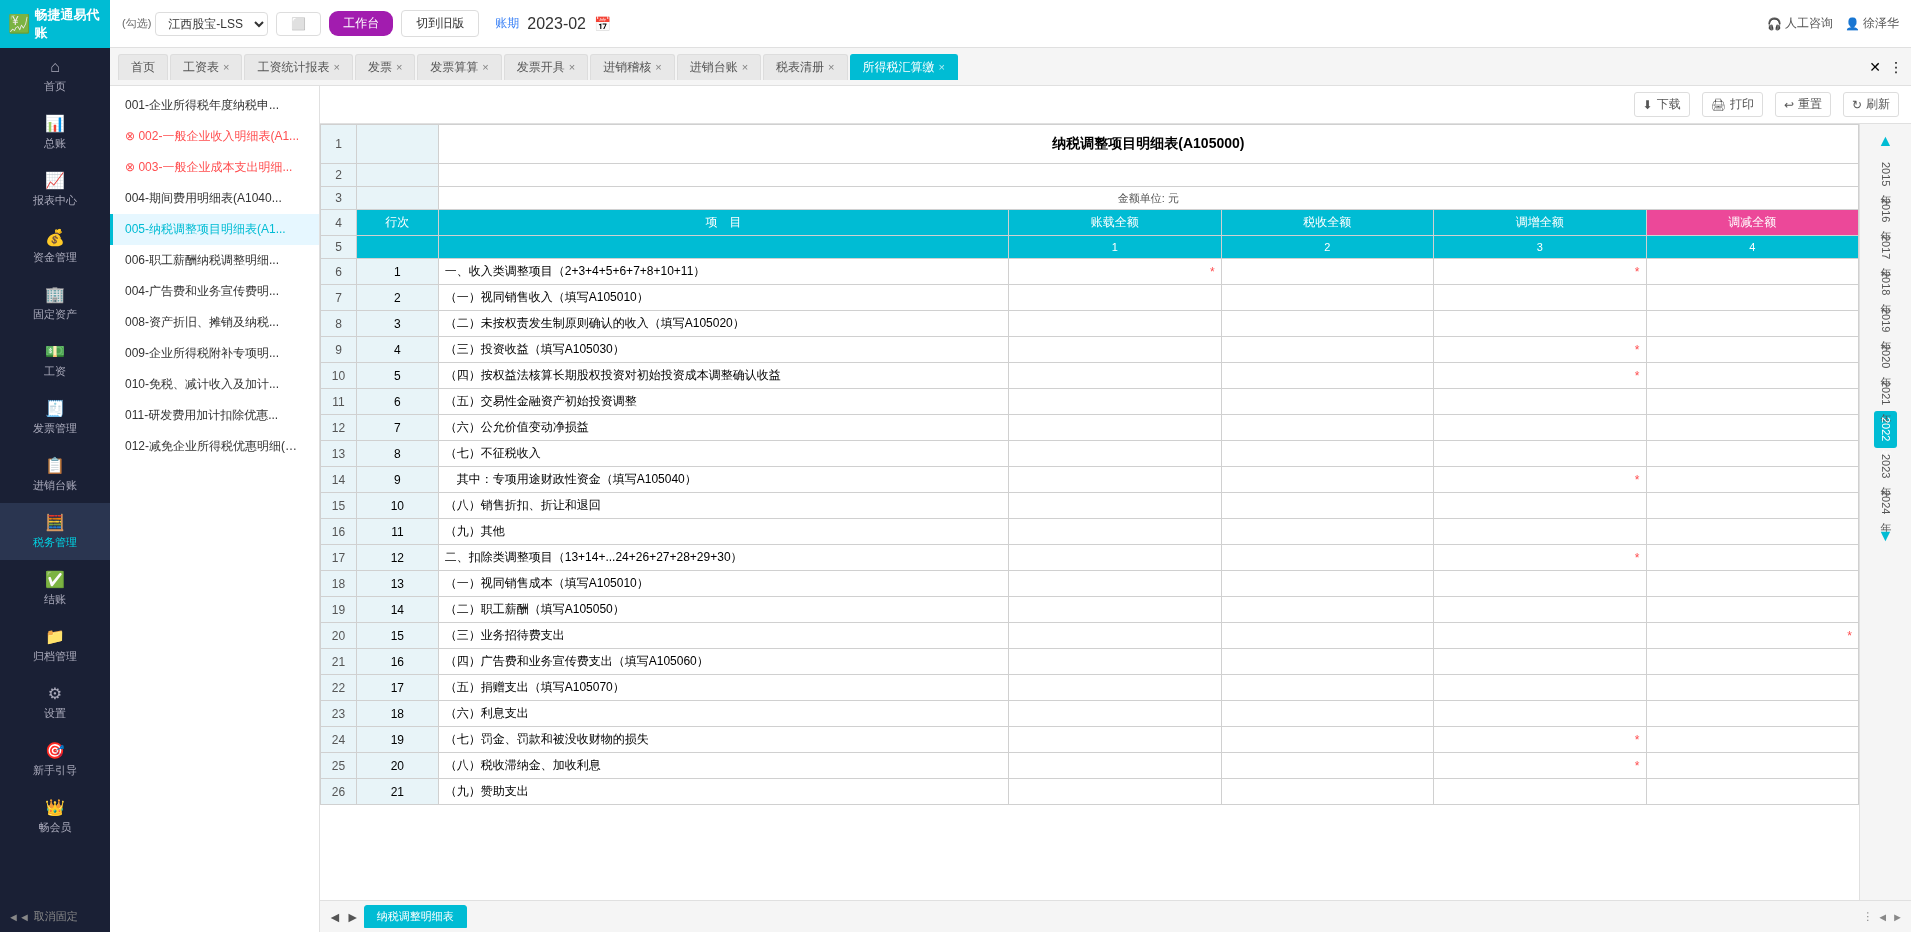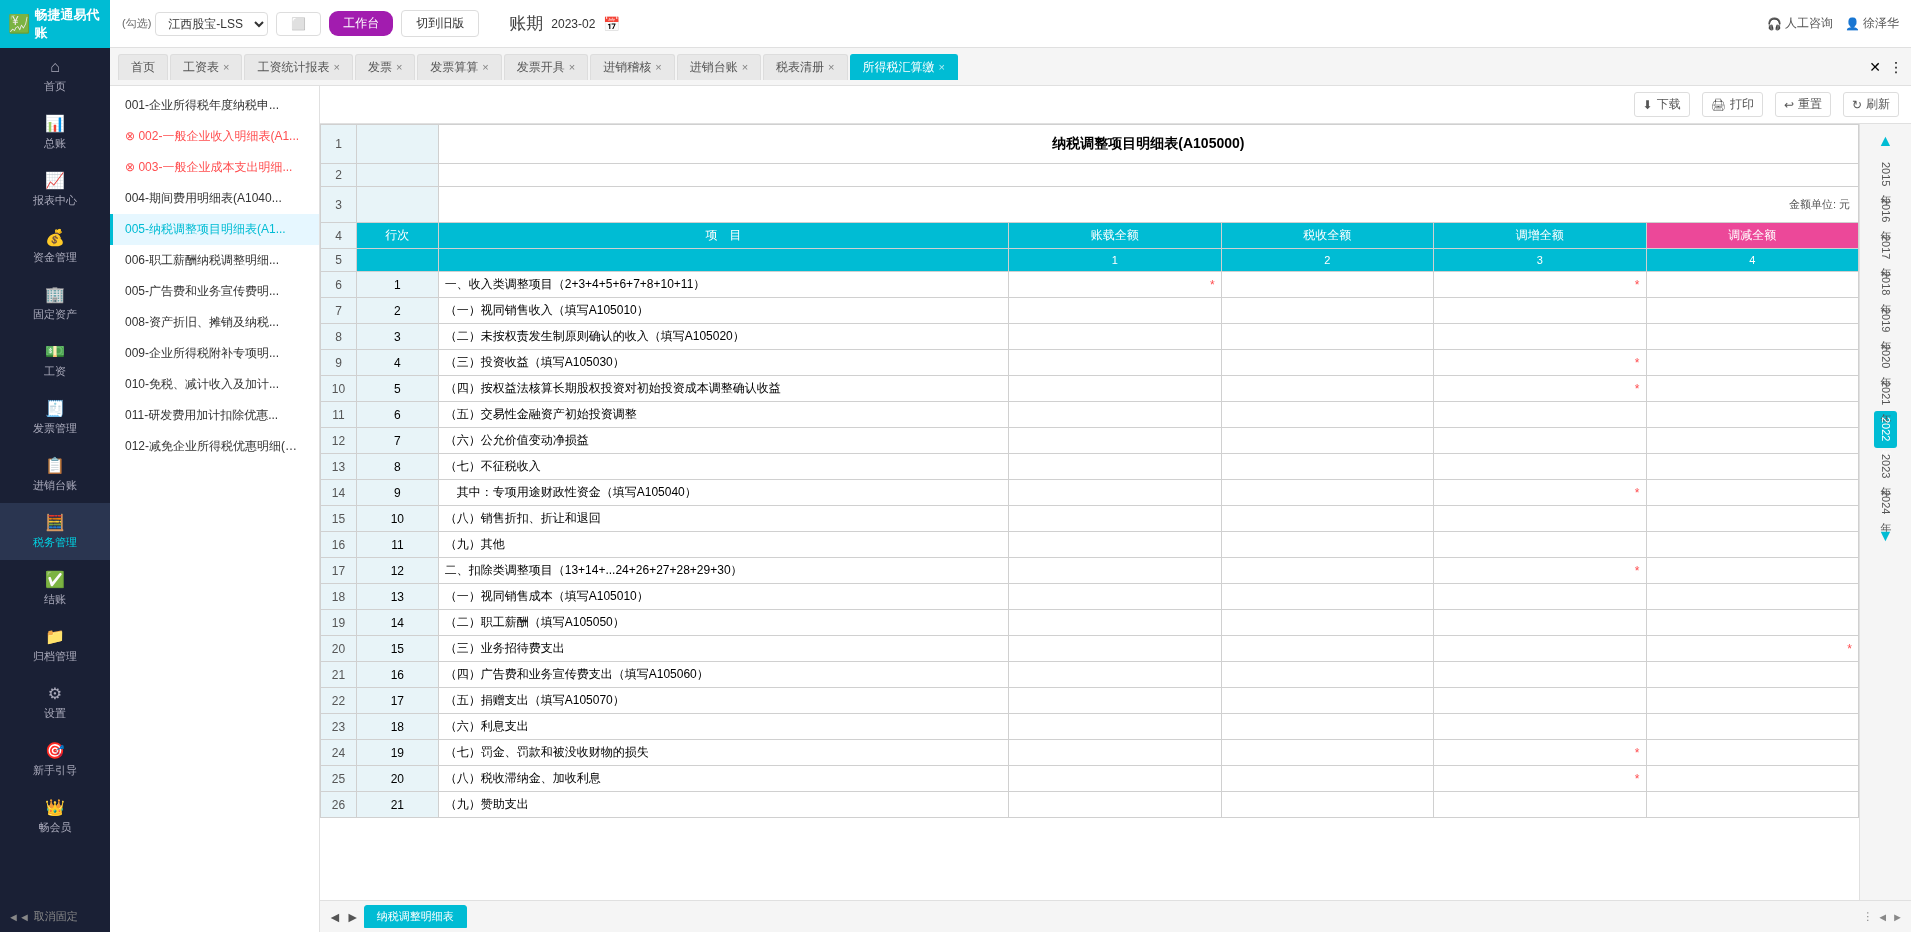--- a/index.html
+++ b/index.html
@@ -148,22 +148,22 @@
   <div class="topbar">
     <div class="topbar-company">
       <span style="font-size:11px;color:#666;">(勾选)</span>
       <select class="company-select">
         <option>江西股宝-LSS</option>
       </select>
     </div>
     <button class="topbar-btn" style="border:1px solid #ddd;background:#fff;color:#333;">⬜</button>
     <button class="topbar-btn btn-workbench">工作台</button>
     <button class="topbar-btn btn-old">切到旧版</button>
-    <span style="font-size:17px;color:#404040;margin-left:22px;">账期</span>
-    <span style="font-size:12px;color:#333;text-align:right;">2023-02</span>
+    <span style="font-size:12px;color:#3b82f6;margin-left:8px;">账期</span>
+    <span style="font-size:16px;color:#333;text-align:right;">2023-02</span>
     <span style="font-size:14px;color:#00bcd4;cursor:pointer;">📅</span>
     <div class="topbar-right">
       <span style="cursor:pointer;display:flex;align-items:center;gap:3px;">
         <span>🎧</span>
         <span>人工咨询</span>
       </span>
       <span style="cursor:pointer;display:flex;align-items:center;gap:3px;">
         <span>👤</span>
         <span>徐泽华</span>
       </span>
@@ -192,21 +192,21 @@
   <div class="content">
 
     <div class="left-panel">
       <div id="form-list-container">
           <div class="form-list-item">001-企业所得税年度纳税申...</div>
           <div class="form-list-item error">002-一般企业收入明细表(A1...</div>
           <div class="form-list-item error">003-一般企业成本支出明细...</div>
           <div class="form-list-item">004-期间费用明细表(A1040...</div>
           <div class="form-list-item active">005-纳税调整项目明细表(A1...</div>
           <div class="form-list-item">006-职工薪酬纳税调整明细...</div>
-          <div class="form-list-item">005-广告费和业务宣传费明...</div>
+          <div class="form-list-item">004-广告费和业务宣传费明...</div>
           <div class="form-list-item">008-资产折旧、摊销及纳税...</div>
           <div class="form-list-item">009-企业所得税附补专项明...</div>
           <div class="form-list-item">010-免税、减计收入及加计...</div>
           <div class="form-list-item">011-研发费用加计扣除优惠...</div>
           <div class="form-list-item">012-减免企业所得税优惠明细(…</div>
         </div>
     </div>
 
     <div class="right-panel">
 
@@ -241,21 +241,21 @@
                 <td class="col-b" colspan="5" style="text-align:center;font-weight:bold;font-size:14px;padding:10px;">纳税调整项目明细表(A105000)</td>
               </tr>
               <tr>
                 <td class="row-num">2</td>
                 <td class="col-a"></td>
                 <td colspan="5"></td>
               </tr>
               <tr>
                 <td class="row-num">3</td>
                 <td class="col-a"></td>
-                <td colspan="5" style="text-align:right;font-size:11px;color:#555;padding:10px 8px;">金额单位: 元</td>
+                <td colspan="5" style="text-align:center;font-size:11px;color:#555;padding:3px 8px;">金额单位: 元</td>
               </tr>
               <tr style="background:#00bcd4;color:#fff;">
                 <td class="row-num" style="background:#e8f4f8;color:#555;">4</td>
                 <td class="col-a header-row" style="background:#00bcd4;color:#fff;">行次</td>
                 <td class="col-b header-row" style="background:#00bcd4;color:#fff;">项　目</td>
                 <td class="col-c header-row" style="background:#00bcd4;color:#fff;text-align:center;">账载全额</td>
                 <td class="col-d header-row" style="background:#00bcd4;color:#fff;text-align:center;">税收全额</td>
                 <td class="col-e header-row" style="background:#00bcd4;color:#fff;text-align:center;">调增全额</td>
                 <td class="col-f header-row" style="background:#ec4899;color:#fff;text-align:center;">调减全额</td>
               </tr>

